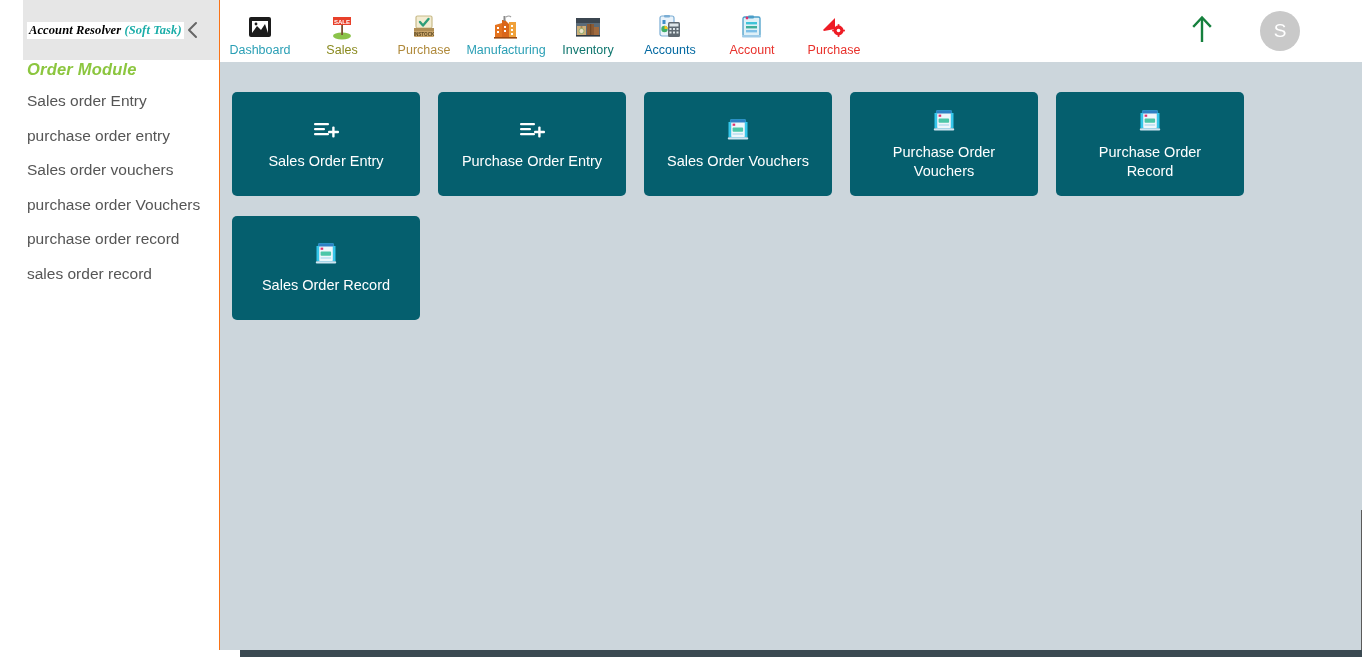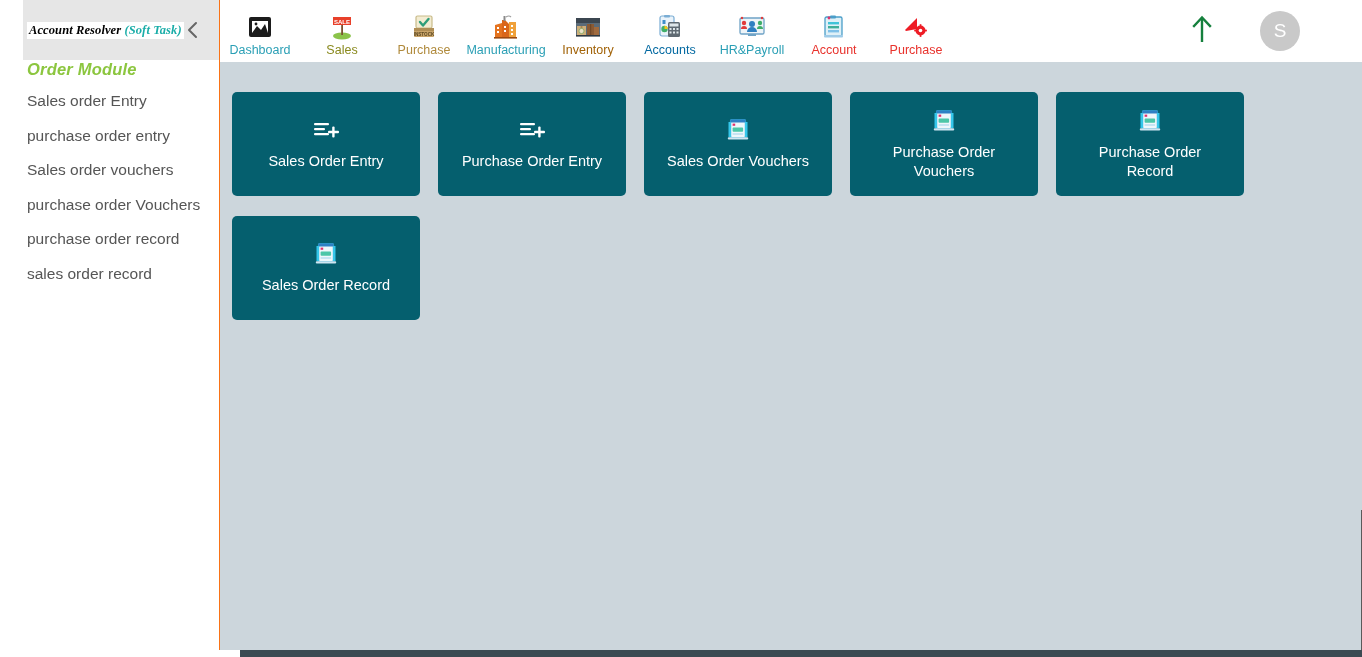--- a/index.html
+++ b/index.html
@@ -311,21 +311,21 @@
           <rect x="2" y="9" width="24" height="12" fill="#5b6b78"></rect>
           <rect x="3" y="12" width="9" height="9" fill="#cfae7a"></rect>
           <rect x="6.6" y="12" width="1.8" height="4" fill="#a8854f"></rect>
           <circle cx="7.5" cy="17" r="2.6" fill="#eae0c8" stroke="#8fae6a" stroke-width="1"></circle>
           <rect x="13" y="10" width="7" height="11" fill="#8a5a34"></rect>
           <rect x="16.2" y="10" width="1" height="11" fill="#6b4526"></rect>
           <rect x="20" y="13" width="5" height="8" fill="#a06a3e"></rect>
           <rect x="2" y="21" width="24" height="1.6" fill="#2e3740"></rect>
         </svg>
       </span>
-      <span class="nav-label" style="color:#a16207">Inventory</span>
+      <span class="nav-label" style="color:#0f766e">Inventory</span>
     </a>
 
     <a class="nav-item">
       <span class="nav-icon">
         <svg width="26" height="26" viewBox="0 0 26 26">
           <rect x="3" y="2" width="14" height="20" rx="2" fill="#eaf3fa" stroke="#7aadd4" stroke-width="1.2"></rect>
           <rect x="7" y="1" width="6" height="2.6" rx="1" fill="#7aadd4"></rect>
           <rect x="5.5" y="6" width="3" height="4" fill="#3f8ec9"></rect>
           <circle cx="7.5" cy="15" r="3.2" fill="#3fae6a"></circle>
           <path d="M7.5 15 V11.8 A3.2 3.2 0 0 1 10.7 15 z" fill="#f5c518"></path>
@@ -335,37 +335,20 @@
           <rect x="16" y="14" width="2" height="2" fill="#dfe7ea"></rect>
           <rect x="19.5" y="14" width="2" height="2" fill="#dfe7ea"></rect>
           <rect x="12.5" y="17.5" width="2" height="2" fill="#dfe7ea"></rect>
           <rect x="16" y="17.5" width="2" height="2" fill="#dfe7ea"></rect>
           <rect x="19.5" y="17.5" width="2" height="2" fill="#dfe7ea"></rect>
         </svg>
       </span>
       <span class="nav-label" style="color:#0369a1">Accounts</span>
     </a>
 
-    <a class="nav-item">
-      <span class="nav-icon">
-        <svg width="28" height="26" viewBox="0 0 28 26">
-          <rect x="2" y="4" width="24" height="16" rx="1.6" fill="#eef4f8" stroke="#6fa3c6" stroke-width="1.3"></rect>
-          <rect x="10" y="20" width="8" height="2" fill="#6fa3c6"></rect>
-          <circle cx="14" cy="10" r="3" fill="#2f7fc1"></circle>
-          <path d="M9 18 a5 5 0 0 1 10 0 z" fill="#2f7fc1"></path>
-          <circle cx="6" cy="9" r="2.2" fill="#e03b3b"></circle>
-          <path d="M3 15 a3 3 0 0 1 6 0 z" fill="#e03b3b"></path>
-          <circle cx="22" cy="9" r="2.2" fill="#3fae6a"></circle>
-          <path d="M19 15 a3 3 0 0 1 6 0 z" fill="#3fae6a"></path>
-          <circle cx="4" cy="4" r="1.2" fill="#e03b3b"></circle>
-          <circle cx="24" cy="4" r="1.2" fill="#e03b3b"></circle>
-        </svg>
-      </span>
-      <span class="nav-label" style="color:#2a9fb5">HR&amp;Payroll</span>
-    </a>
 
     <a class="nav-item">
       <span class="nav-icon">
         <svg width="24" height="26" viewBox="0 0 24 26">
           <rect x="3" y="3" width="17" height="19" rx="1.6" fill="#dff0f7" stroke="#4a9ec9" stroke-width="1.3"></rect>
           <rect x="8" y="1.4" width="6" height="3" rx="1" fill="#4a9ec9"></rect>
           <circle cx="7" cy="4" r="1.4" fill="#e0306c"></circle>
           <rect x="6" y="8" width="11" height="2.4" fill="#3fc3d8"></rect>
           <rect x="6" y="12" width="11" height="2.4" fill="#3fae9a"></rect>
           <rect x="6" y="16" width="11" height="2.4" fill="#7ec0e8"></rect>

